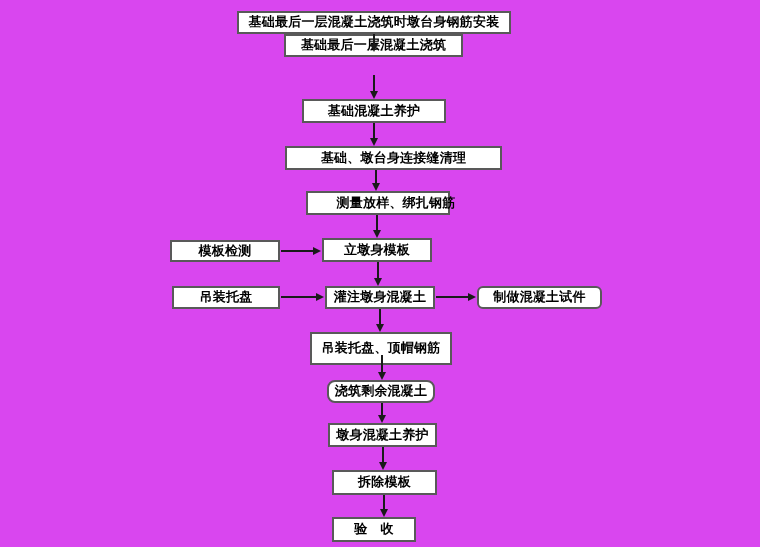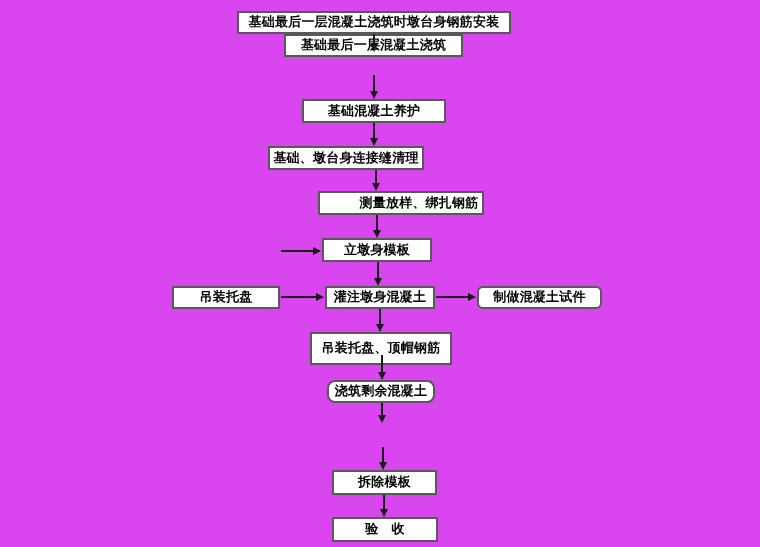--- a/index.html
+++ b/index.html
@@ -78,29 +78,31 @@
   }
 </style>
 </head>
 <body>
 
 <div class="canvas">
 
   <div class="node" style="left:237px; top:11px;  width:274px; height:23px;">基础最后一层混凝土浇筑时墩台身钢筋安装</div>
   <div class="node" style="left:284px; top:34px;  width:179px; height:23px;">基础最后一层混凝土浇筑</div>
   <div class="node" style="left:302px; top:99px;  width:144px; height:24px;">基础混凝土养护</div>
-  <div class="node" style="left:268px; top:146px; width:156px; height:24px;">基础、墩台身连接缝清理</div>
-  <div class="node" style="left:318px; top:191px; width:166px; height:24px;padding-left:36px;">测量放样、绑扎钢筋</div>
+  <div class="node" style="left:285px; top:146px; width:217px; height:24px;">基础、墩台身连接缝清理</div>
+  <div class="node" style="left:306px; top:191px; width:144px; height:24px;padding-left:36px;">测量放样、绑扎钢筋</div>
   <div class="node" style="left:322px; top:238px; width:110px; height:24px;">立墩身模板</div>
   <div class="node" style="left:325px; top:286px; width:110px; height:23px;">灌注墩身混凝土</div>
   <div class="node" style="left:310px; top:332px; width:142px; height:33px;">吊装托盘、顶帽钢筋</div>
   <div class="node" style="left:327px; top:380px; width:108px; height:23px;border-radius:8px;">浇筑剩余混凝土</div>
+  <div class="node" style="left:328px; top:423px; width:109px; height:24px;">墩身混凝土养护</div>
   <div class="node" style="left:332px; top:470px; width:105px; height:25px;">拆除模板</div>
-  <div class="node" style="left:332px; top:517px; width:106px; height:25px;">验　收</div>
+  <div class="node" style="left:332px; top:517px; width:84px; height:25px;">验　收</div>
 
+  <div class="node" style="left:170px; top:240px; width:110px; height:22px;">模板检测</div>
   <div class="node" style="left:172px; top:286px; width:108px; height:23px;">吊装托盘</div>
   <div class="node" style="left:477px; top:286px; width:125px; height:23px;border-radius:6px;">制做混凝土试件</div>
 
   <div class="varrow" style="left:370px; top:34px;  height:18px;">
       <i class="line"></i>
       <i class="head"></i>
     </div>
   <div class="varrow" style="left:370px; top:75px;  height:24px;">
       <i class="line"></i>
       <i class="head"></i>

